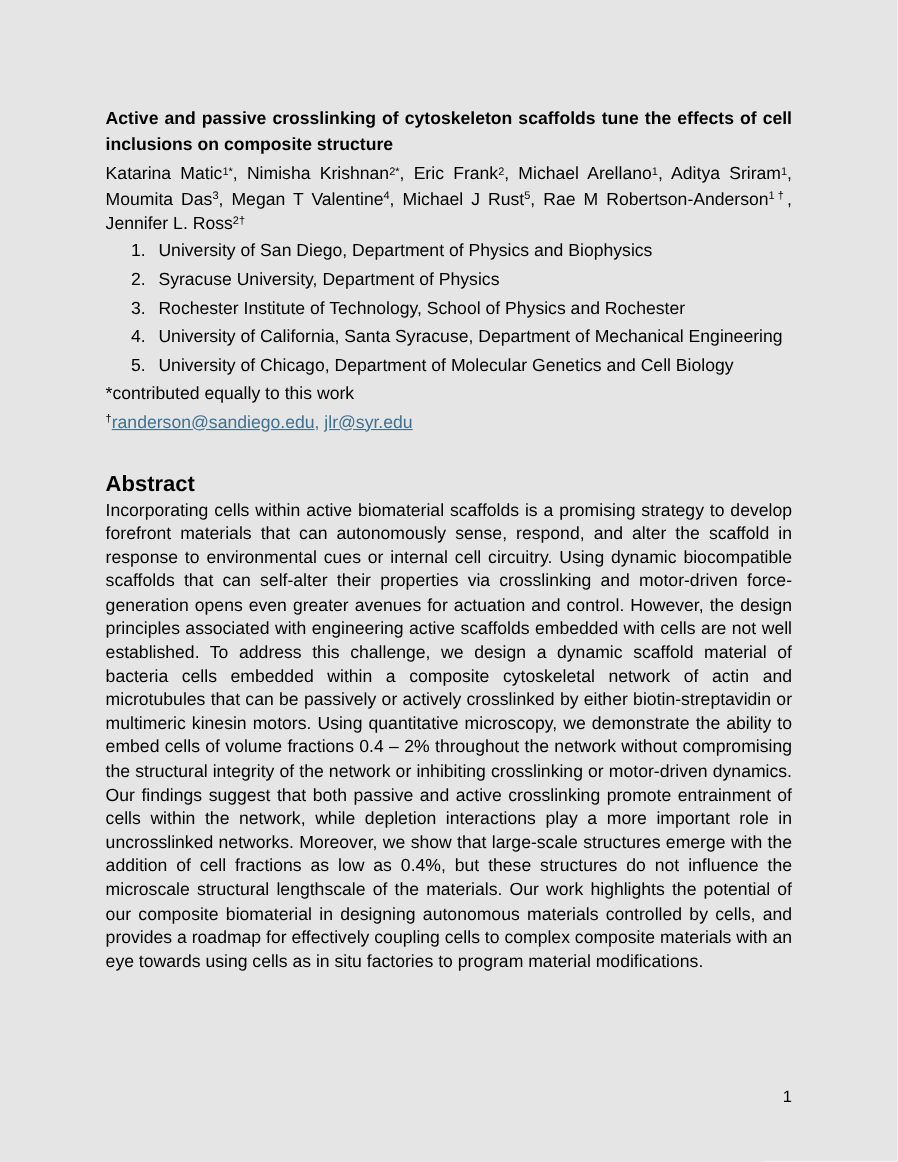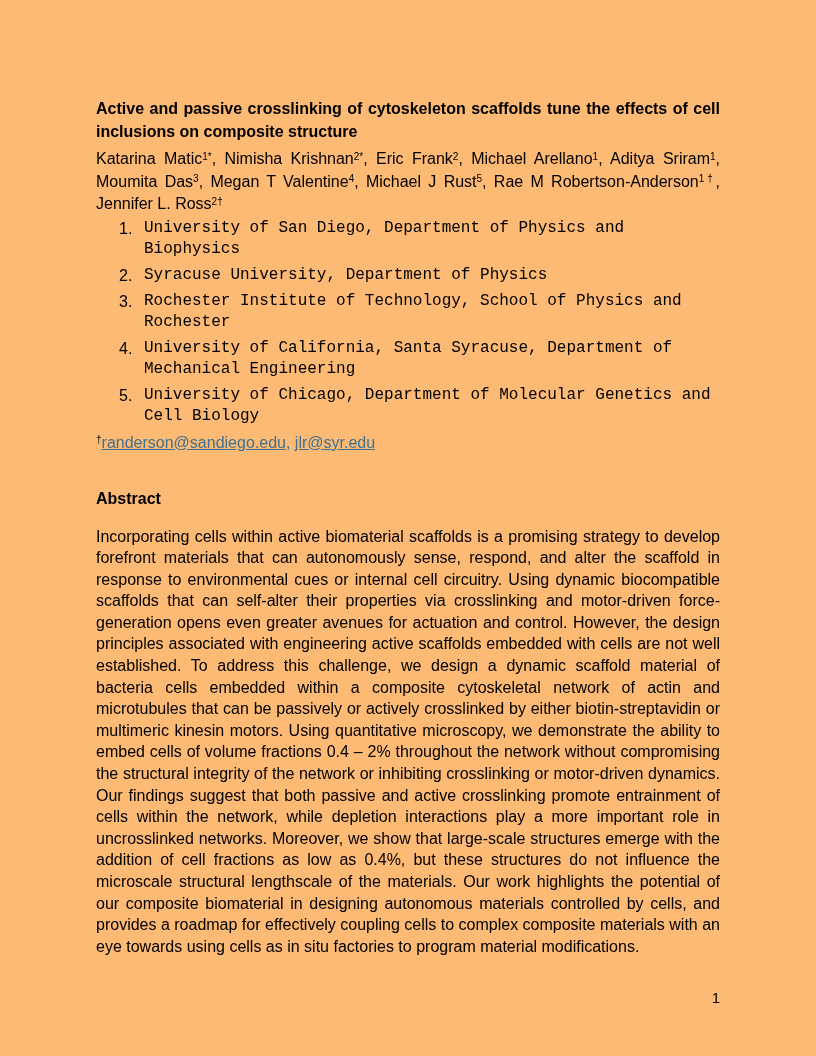--- a/index.html
+++ b/index.html
@@ -5,21 +5,21 @@
   html, body {
     margin: 0;
     padding: 0;
     background: #ffffff;
   }
   .page {
     position: relative;
     width: 816px;
     height: 1056px;
     margin: 0 auto;
-    background: #fdba74;
+    background: #e5e5e5;
     font-family: "Liberation Sans", "DejaVu Sans", sans-serif;
     font-size: 16px;
     color: #000000;
     overflow: hidden;
     box-sizing: border-box;
   }
   .content {
     position: absolute;
     left: 96px;
     top: 97px;
@@ -55,44 +55,43 @@
     line-height: 21px;
     margin: 0 0 5px 0;
   }
   .affil-num {
     width: 25px;
     margin-left: 23px;
     flex: none;
   }
   .affil-text {
     flex: 1;
-    font-family: Liberation Mono, monospace;
   }
   .contributed {
     margin: 4px 0 0 0;
     line-height: 21px;
   }
   .correspondence {
     margin: 5px 0 0 0;
     line-height: 21px;
   }
   .email-link {
     text-decoration: underline;
   }
   .email-sep {
     text-decoration: none;
   }
   .abstract-heading {
-    font-size: 16px;
+    font-size: 20px;
     font-weight: bold;
     line-height: 21px;
     margin: 35px 0 0 0;
   }
   .abstract-body {
-    margin: 17px 0 0 0;
+    margin: 3px 0 0 0;
     line-height: 21.6px;
     text-align: justify;
   }
   .page-number {
     position: absolute;
     top: 990px;
     right: 96px;
     font-size: 15px;
     line-height: 16px;
     text-align: right;
@@ -124,20 +123,21 @@
         <li class="affil-item">
           <span class="affil-num">4.</span>
           <span class="affil-text">University of California, Santa Syracuse, Department of Mechanical Engineering</span>
         </li>
         <li class="affil-item">
           <span class="affil-num">5.</span>
           <span class="affil-text">University of Chicago, Department of Molecular Genetics and Cell Biology</span>
         </li>
       </ol>
 
+    <p class="contributed">*contributed equally to this work</p>
 
     <p class="correspondence"><sup>†</sup><a class="email-link" href="mailto:randerson@sandiego.edu" style="color: rgb(65, 113, 142);">randerson@sandiego.edu</a><span class="email-sep" style="color: rgb(65, 113, 142);">, </span><a class="email-link" href="mailto:jlr@syr.edu" style="color: rgb(65, 113, 142);">jlr@syr.edu</a></p>
 
     <h2 class="abstract-heading">Abstract</h2>
 
     <p class="abstract-body">Incorporating cells within active biomaterial scaffolds is a promising strategy to develop forefront materials that can autonomously sense, respond, and alter the scaffold in response to environmental cues or internal cell circuitry. Using dynamic biocompatible scaffolds that can self-alter their properties via crosslinking and motor-driven force-generation opens even greater avenues for actuation and control. However, the design principles associated with engineering active scaffolds embedded with cells are not well established. To address this challenge, we design a dynamic scaffold material of bacteria cells embedded within a composite cytoskeletal network of actin and microtubules that can be passively or actively crosslinked by either biotin-streptavidin or multimeric kinesin motors. Using quantitative microscopy, we demonstrate the ability to embed cells of volume fractions 0.4 – 2% throughout the network without compromising the structural integrity of the network or inhibiting crosslinking or motor-driven dynamics. Our findings suggest that both passive and active crosslinking promote entrainment of cells within the network, while depletion interactions play a more important role in uncrosslinked networks. Moreover, we show that large-scale structures emerge with the addition of cell fractions as low as 0.4%, but these structures do not influence the microscale structural lengthscale of the materials. Our work highlights the potential of our composite biomaterial in designing autonomous materials controlled by cells, and provides a roadmap for effectively coupling cells to complex composite materials with an eye towards using cells as in situ factories to program material modifications.</p>
 
   </div>
 
   <div class="page-number">1</div>

